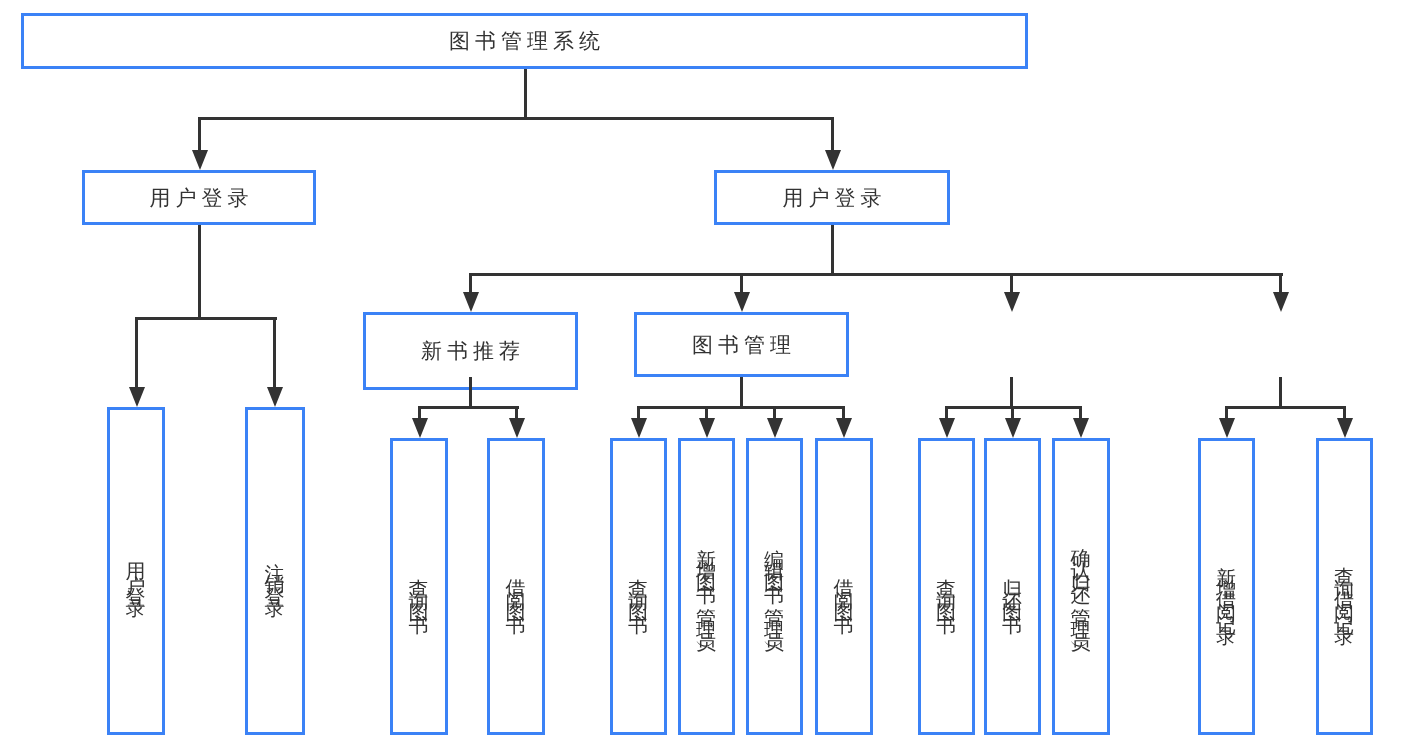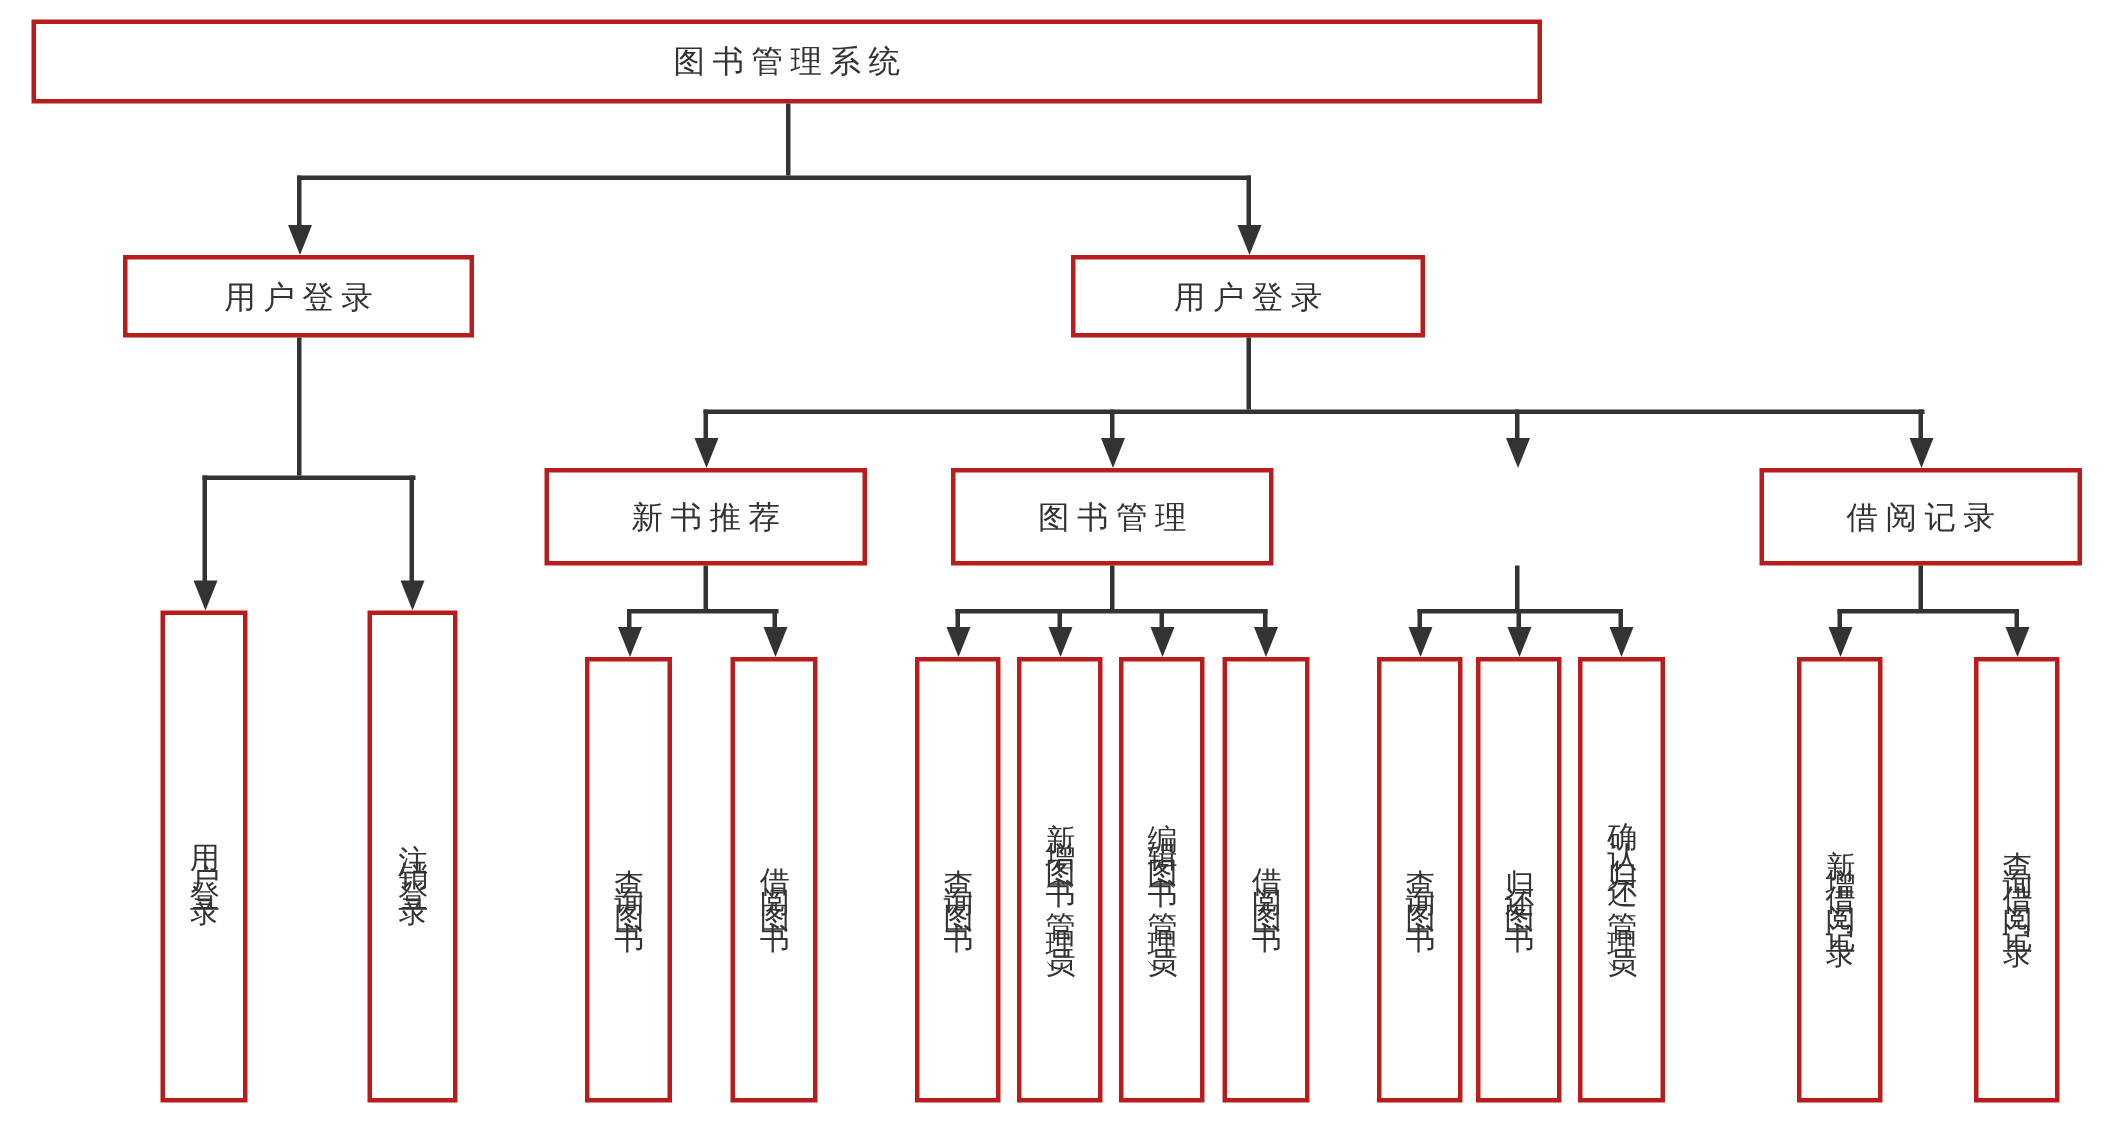--- a/index.html
+++ b/index.html
@@ -1,21 +1,21 @@
 <!DOCTYPE html>
 <html><head>
 <meta charset="utf-8">
 <style>
   html,body{margin:0;padding:0;background:#ffffff;}
   #canvas{
     position:relative;width:1405px;height:747px;background:#ffffff;
     font-family:"Liberation Sans","DejaVu Sans",sans-serif;overflow:hidden;
   }
   .box{
-    position:absolute;background:#ffffff;border:3px solid #b91c1c;
+    position:absolute;background:#ffffff;border:3px solid #3b82f6;
     box-sizing:border-box;display:flex;align-items:center;justify-content:center;
     color:#333333;
   }
   .hlabel{font-size:21px;letter-spacing:5px;text-indent:5px;white-space:nowrap;}
   .vbox .vtext{
     writing-mode:vertical-rl;text-orientation:mixed;
     font-size:20px;letter-spacing:12px;color:#333333;line-height:1;
     white-space:nowrap;
   }
   .vl,.hl{position:absolute;background:#333333;}
@@ -37,26 +37,25 @@
 <body>
 
 <div id="canvas">
 
   <div class="box hlabel" style="left:21px;top:13px;width:1007px;height:56px;">图书管理系统</div>
 
   <div class="box hlabel" style="left:82px;top:170px;width:234px;height:55px;">用户登录</div>
 
   <div class="box hlabel" style="left:714px;top:170px;width:236px;height:55px;">用户登录</div>
 
-  <div class="box hlabel" style="left:363px;top:312px;width:215px;height:65px;">新书推荐</div>
+  <div class="box hlabel" style="left:363px;top:312px;width:215px;height:78px;">新书推荐</div>
 
   <div class="box hlabel" style="left:634px;top:312px;width:215px;height:65px;">图书管理</div>
 
 
-  <div class="box hlabel" style="left:1173px;top:312px;width:215px;height:65px;">借阅记录</div>
 
   <div class="box vbox" style="left:107px;top:407px;width:58px;height:328px;">
     <span class="vtext">用户登录</span>
   </div>
   <div class="box vbox" style="left:245px;top:407px;width:60px;height:328px;">
     <span class="vtext">注销登录</span>
   </div>
 
   <div class="box vbox" style="left:390px;top:438px;width:58px;height:297px;">
     <span class="vtext">查询图书</span>

